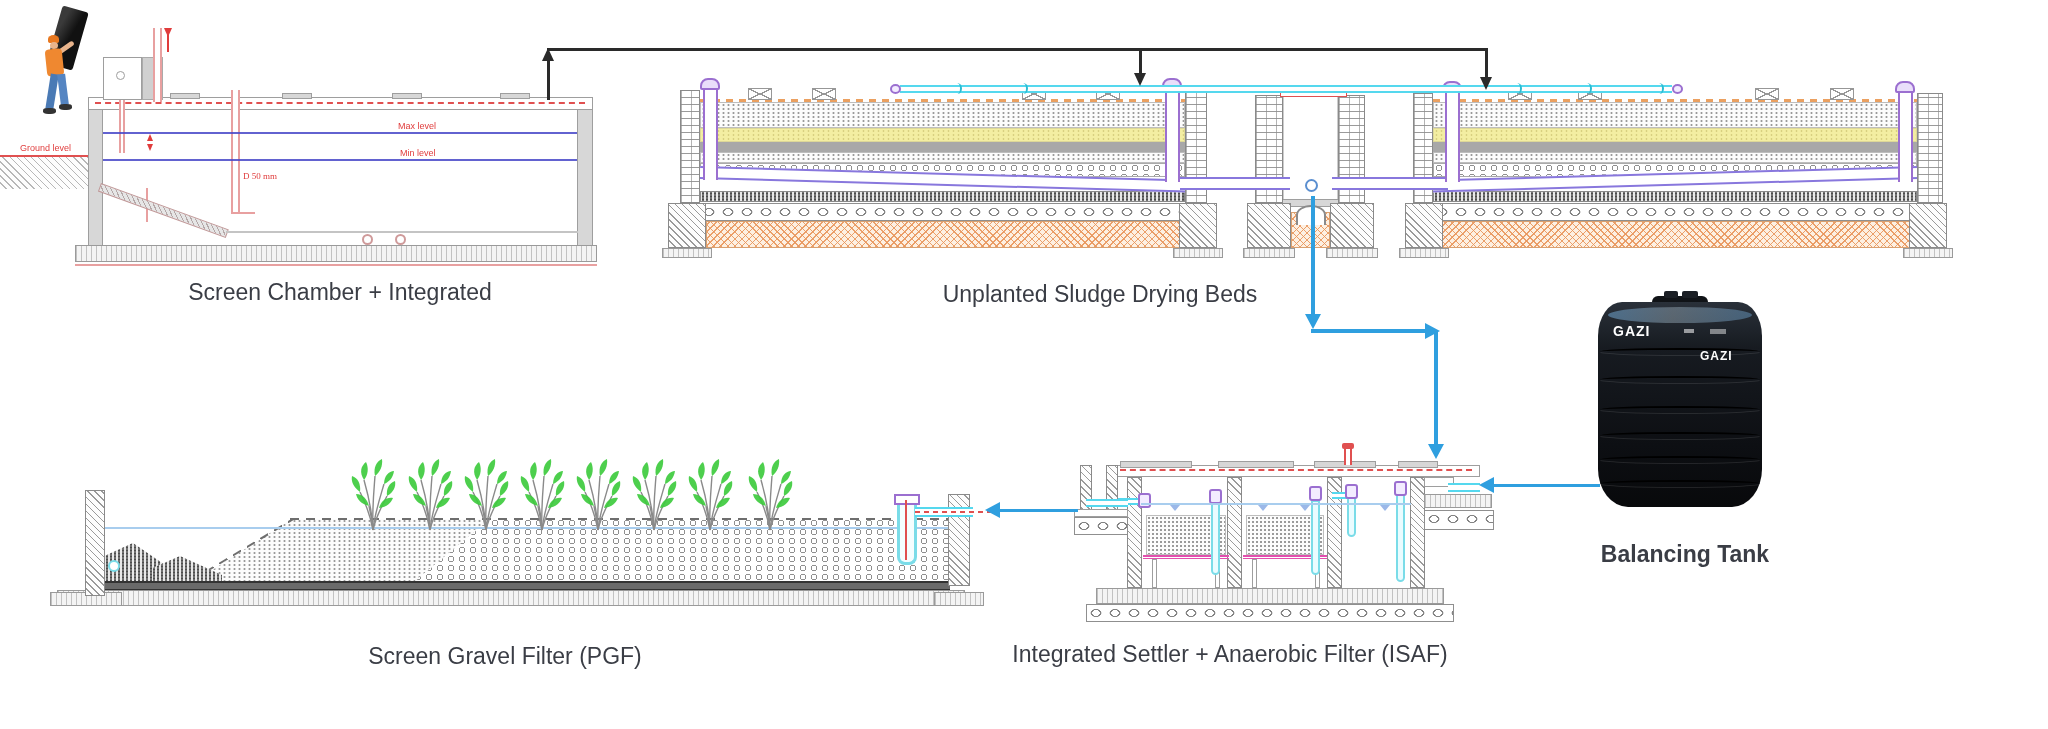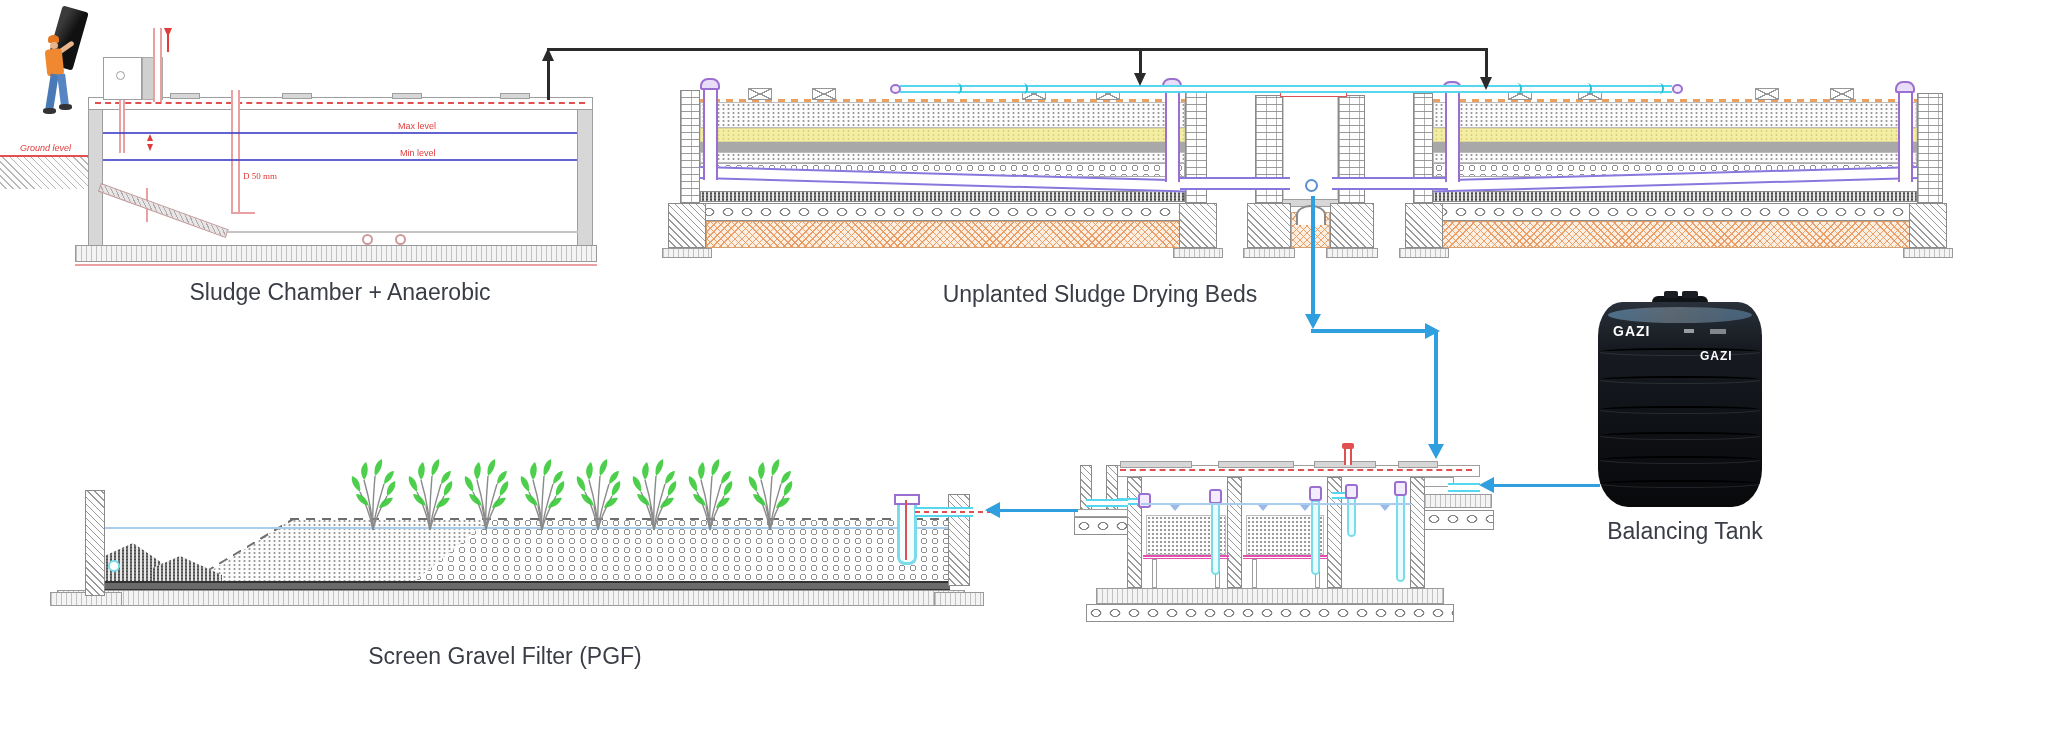--- a/index.html
+++ b/index.html
@@ -99,21 +99,21 @@
       <div style="left:8px;top:30px;width:11px;height:8px;background:#e87820;border-radius:50% 50% 25% 25%;"></div>
       <div style="left:10px;top:37px;width:8px;height:7px;background:#e8b48c;border-radius:50%;"></div>
       <div style="left:17px;top:40px;width:18px;height:5px;background:#e8b48c;border-radius:3px;transform:rotate(-35deg);"></div>
       <div style="left:6px;top:44px;width:17px;height:27px;background:#ef8830;border-radius:4px;transform:rotate(-6deg);"></div>
       <div style="left:8px;top:69px;width:8px;height:36px;background:#4a7ab5;transform:rotate(9deg);"></div>
       <div style="left:19px;top:69px;width:8px;height:31px;background:#5585c2;transform:rotate(-7deg);"></div>
       <div style="left:3px;top:103px;width:13px;height:6px;background:#333;border-radius:40%;"></div>
       <div style="left:19px;top:99px;width:13px;height:6px;background:#333;border-radius:40%;"></div>
     </div>
 
-    <div class="red-ann" style="left:20px;top:143px;font-style:italic;">Ground level</div>
+    <div class="red-ann" style="left:20px;top:143px;">Ground level</div>
     <div style="left:0;top:155px;width:88px;height:2px;background:#e05050;"></div>
     <div class="hatch" style="left:0;top:157px;width:88px;height:32px;border:none;opacity:.7;"></div>
 
     <div class="greyslab" style="left:88px;top:100px;width:15px;height:147px;"></div>
     <div class="greyslab" style="left:577px;top:104px;width:16px;height:143px;"></div>
     <div class="whiteslab" style="left:88px;top:97px;width:505px;height:13px;">
       <div style="left:6px;top:4px;width:490px;height:0;border-top:2px dashed #e05050;"></div>
     </div>
     <div class="greyslab" style="left:170px;top:93px;width:30px;height:6px;"></div>
     <div class="greyslab" style="left:282px;top:93px;width:30px;height:6px;"></div>
@@ -141,21 +141,21 @@
     <div class="red-ann" style="left:243px;top:171px;font-family:Liberation Serif, serif;">D 50 mm</div>
 
     <div style="left:101px;top:183px;width:136px;height:9px;background:repeating-linear-gradient(45deg,#e6e6e6 0 3px,#b5a8a8 3px 4px);border:1px solid #c09898;transform:rotate(20deg);transform-origin:left top;"></div>
     <div style="left:226px;top:231px;width:352px;height:2px;background:#c4c4c4;"></div>
     <div style="left:362px;top:234px;width:11px;height:11px;border:2px solid #cf9a9a;border-radius:50%;background:#fff;"></div>
     <div style="left:395px;top:234px;width:11px;height:11px;border:2px solid #cf9a9a;border-radius:50%;background:#fff;"></div>
     <div class="slabtick" style="left:75px;top:245px;width:522px;height:17px;"></div>
     <div style="left:75px;top:264px;width:522px;height:2px;background:#e8a0a0;"></div>
   </div>
 
-  <div class="lbl" style="left:130px;top:279px;width:420px;">Sludge Chamber + Anaerobic</div>
+  <div class="lbl" style="left:130px;top:279px;width:420px;">Screen Chamber + Integrated</div>
 
   <div class="kline" style="left:547px;top:58px;width:3px;height:42px;"></div>
   <div class="ah k-up" style="left:542px;top:48px;"></div>
   <div class="kline" style="left:547px;top:48px;width:941px;height:3px;"></div>
   <div class="kline" style="left:1139px;top:51px;width:3px;height:23px;"></div>
   <div class="ah k-down" style="left:1134px;top:73px;"></div>
   <div class="kline" style="left:1485px;top:51px;width:3px;height:27px;"></div>
   <div class="ah k-down" style="left:1480px;top:77px;"></div>
 
   <div style="left:660px;top:40px;width:1300px;height:240px;">
@@ -260,21 +260,21 @@
     <div class="tank-rib" style="left:20px;top:91px;"></div>
     <div class="tank-rib" style="left:20px;top:121px;"></div>
     <div class="tank-rib" style="left:20px;top:147px;"></div>
     <div class="tank-rib" style="left:20px;top:171px;"></div>
     <div class="tank-rib" style="left:20px;top:195px;"></div>
     <div class="tank-brand" style="left:33px;top:38px;">GAZI</div>
     <div class="tank-brand" style="left:120px;top:64px;font-size:12px;">GAZI</div>
     <div style="left:104px;top:44px;width:10px;height:4px;background:rgba(255,255,255,.55);z-index:8;"></div>
     <div style="left:130px;top:44px;width:16px;height:5px;background:rgba(255,255,255,.45);z-index:8;"></div>
   </div>
-  <div class="lbl" style="left:1580px;top:518px;width:210px;">Balancing Tank</div>
+  <div class="lbl" style="left:1580px;top:541px;width:210px;font-weight:bold;">Balancing Tank</div>
 
   <div class="bline" style="left:1494px;top:484px;width:106px;height:3px;"></div>
   <div class="ah b-left" style="left:1479px;top:477px;"></div>
 
   <div style="left:1060px;top:430px;width:450px;height:200px;">
 
     <div class="slabtick" style="left:36px;top:158px;width:348px;height:16px;"></div>
     <div class="stones" style="left:26px;top:174px;width:368px;height:18px;"></div>
 
     <div class="hatch" style="left:67px;top:47px;width:15px;height:111px;"></div>
@@ -324,20 +324,21 @@
     <div class="cyanpipe" style="left:388px;top:53px;width:32px;height:9px;"></div>
     <div class="slabtick" style="left:364px;top:64px;width:68px;height:14px;"></div>
     <div class="stones" style="left:364px;top:80px;width:70px;height:20px;"></div>
 
     <div class="hatch" style="left:20px;top:35px;width:12px;height:50px;"></div>
     <div class="hatch" style="left:46px;top:35px;width:12px;height:50px;"></div>
     <div class="cyanpipe" style="left:26px;top:69px;width:42px;height:8px;"></div>
     <div class="whiteslab" style="left:14px;top:79px;width:54px;height:8px;"></div>
     <div class="stones" style="left:14px;top:87px;width:54px;height:18px;"></div>
   </div>
+  <div class="lbl" style="left:985px;top:641px;width:490px;">Integrated Settler + Anaerobic Filter (ISAF)</div>
 
   <div class="bline" style="left:1000px;top:509px;width:78px;height:3px;"></div>
   <div class="ah b-left" style="left:985px;top:502px;"></div>
 
   <div style="left:40px;top:450px;width:960px;height:180px;">
 
     <div class="dots" style="left:152px;top:69px;width:298px;height:64px;border:none;clip-path:polygon(33.5% 0,100% 0,74% 100%,0 100%);"></div>
     <div class="gravel" style="left:373px;top:69px;width:535px;height:64px;border:none;clip-path:polygon(14.4% 0,100% 0,100% 100%,0 100%);"></div>
     <div style="left:250px;top:68px;width:658px;height:2px;background:repeating-linear-gradient(90deg,#6e6e6e 0 9px,transparent 9px 16px);"></div>
     <div style="left:152px;top:129px;width:118px;height:2px;background:repeating-linear-gradient(90deg,#6e6e6e 0 9px,transparent 9px 16px);transform:rotate(-31deg);transform-origin:left center;"></div>

